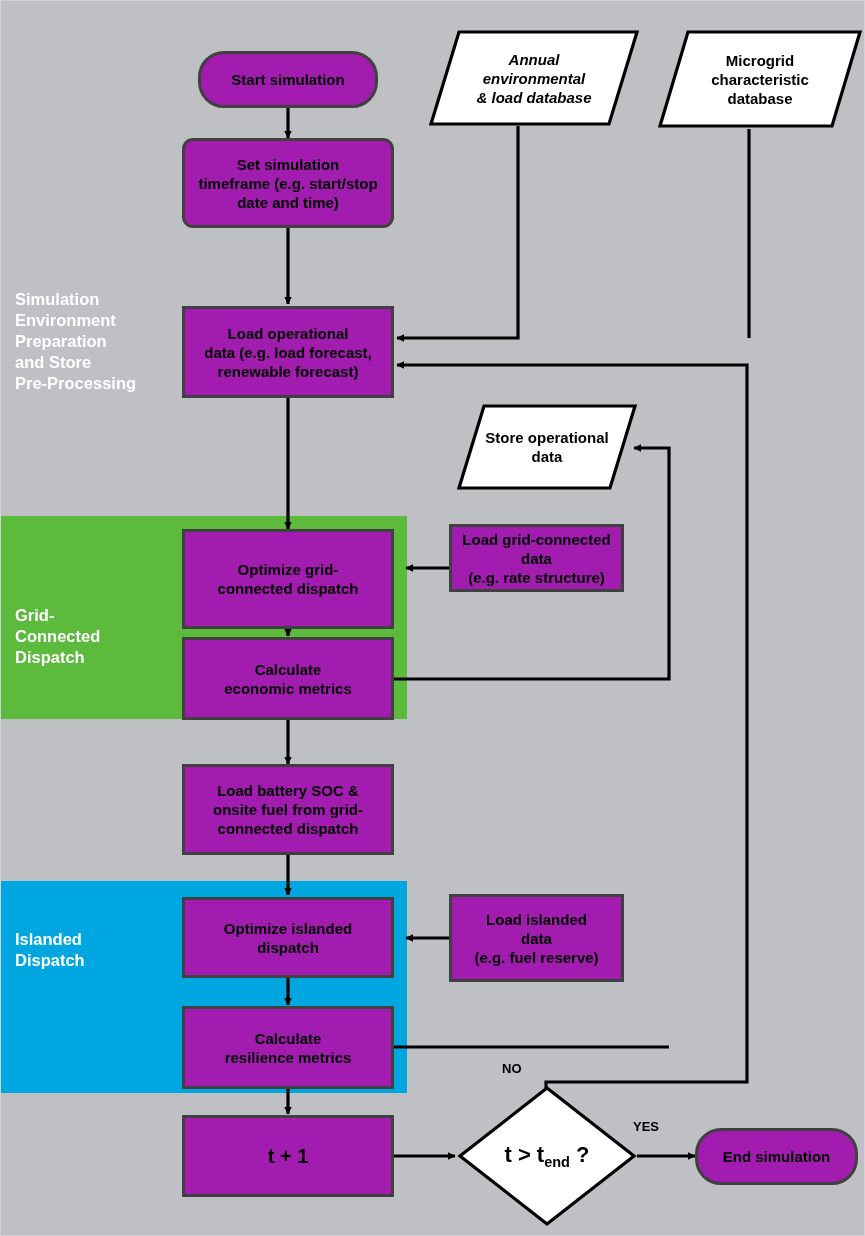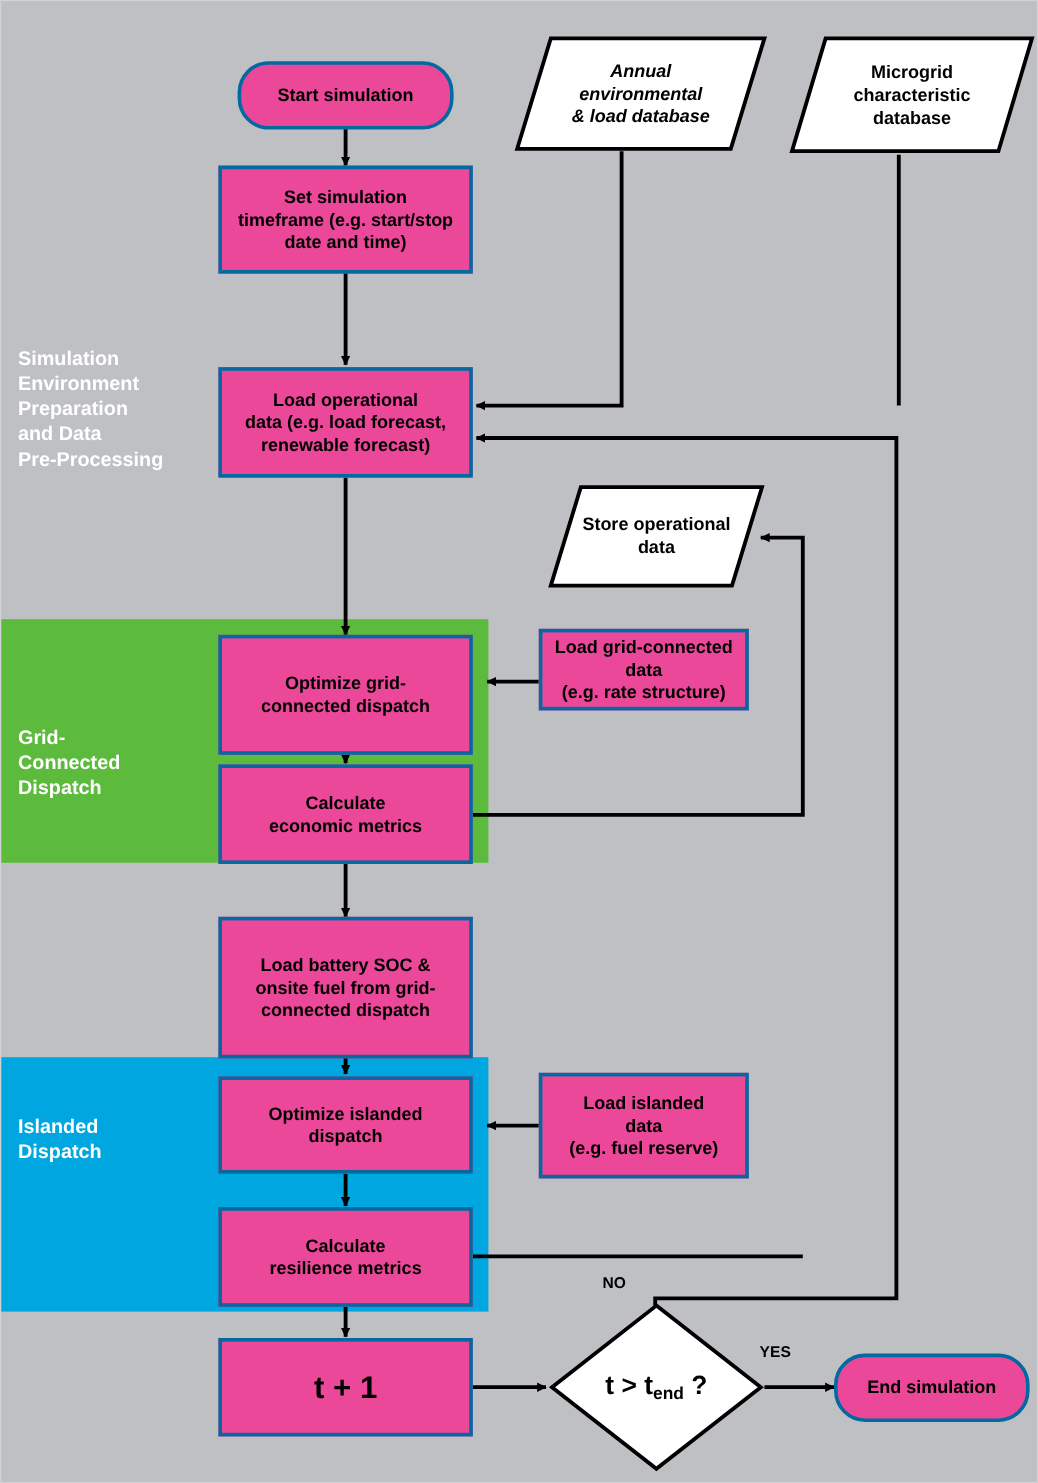--- a/index.html
+++ b/index.html
@@ -20,22 +20,22 @@
     position:absolute;
     color:#ffffff;
     font-weight:bold;
     font-size:16.5px;
     line-height:21px;
     white-space:pre-line;
     letter-spacing:0px;
   }
   .node{
     position:absolute;
-    background:#ec4899;
-    border:3px solid #0369a1;
+    background:#a21caf;
+    border:3px solid #404040;
     box-sizing:border-box;
     display:flex;
     align-items:center;
     justify-content:center;
     text-align:center;
     font-weight:bold;
     font-size:15px;
     line-height:19px;
     color:#000000;
     white-space:pre-line;
@@ -59,21 +59,21 @@
 <body>
 
 <div id="page">
 
   <div class="band band-green" style="top:515px;height:203px;width:406px;"></div>
   <div class="band band-blue" style="top:880px;height:212px;width:406px;"></div>
 
   <div class="section-label" style="left:14px;top:288px;width:165px;">Simulation
 Environment
 Preparation
-and Data
+and Store
 Pre-Processing</div>
   <div class="section-label" style="left:14px;top:604px;width:165px;">Grid-
 Connected
 Dispatch</div>
   <div class="section-label" style="left:14px;top:928px;width:165px;">Islanded
 Dispatch</div>
 
   <svg id="flow" viewBox="0 0 865 1236">
     <defs>
       <marker id="arrow" markerWidth="9" markerHeight="9" refX="7.4" refY="4.5" orient="auto" markerUnits="userSpaceOnUse">
@@ -113,21 +113,21 @@
       <path d="M287,1088 L287,1113" marker-end="url(#arrow)"></path>
 
       <path d="M393,1155 L454,1155" marker-end="url(#arrow)"></path>
 
       <path d="M636,1155 L694,1155" marker-end="url(#arrow)"></path>
     </g>
   </svg>
 
   <div class="node term" style="left:197px;top:50px;width:180px;height:57px;">Start simulation</div>
 
-  <div class="node" style="left:181px;top:137px;width:212px;height:90px;">Set simulation
+  <div class="node" style="left:181px;top:137px;width:212px;height:90px;border-radius:11px;">Set simulation
 timeframe (e.g. start/stop
 date and time)</div>
 
   <div class="node para" style="left:427px;top:28px;width:212px;height:98px;font-style:italic;">
     <svg width="212" height="98" viewBox="0 0 212 98">
       <polygon points="31,3 209,3 181,95 3,95" fill="#fff" stroke="#000" stroke-width="3.2"></polygon>
     </svg>
     <span class="para-txt">Annual
 environmental
 &amp; load database</span>
@@ -157,35 +157,35 @@
   <div class="node" style="left:181px;top:528px;width:212px;height:100px;">Optimize grid-
 connected dispatch</div>
 
   <div class="node" style="left:448px;top:523px;width:175px;height:68px;">Load grid-connected
 data
 (e.g. rate structure)</div>
 
   <div class="node" style="left:181px;top:636px;width:212px;height:83px;">Calculate
 economic metrics</div>
 
-  <div class="node" style="left:181px;top:763px;width:212px;height:118px;">Load battery SOC &amp;
+  <div class="node" style="left:181px;top:763px;width:212px;height:91px;">Load battery SOC &amp;
 onsite fuel from grid-
 connected dispatch</div>
 
   <div class="node" style="left:181px;top:896px;width:212px;height:81px;">Optimize islanded
 dispatch</div>
 
   <div class="node" style="left:448px;top:893px;width:175px;height:88px;">Load islanded
 data
 (e.g. fuel reserve)</div>
 
   <div class="node" style="left:181px;top:1005px;width:212px;height:83px;">Calculate
 resilience metrics</div>
 
-  <div class="node" style="left:181px;top:1114px;width:212px;height:82px;font-size:26px;">t + 1</div>
+  <div class="node" style="left:181px;top:1114px;width:212px;height:82px;font-size:20px;">t + 1</div>
 
   <div class="node dec" style="left:455px;top:1083px;width:182px;height:144px;">
     <svg width="182" height="144" viewBox="0 0 182 144">
       <polygon points="91,4 178,72 91,140 4,72" fill="#fff" stroke="#000" stroke-width="3.2"></polygon>
     </svg>
     <span class="dec-txt">t &gt; t<sub>end</sub> ?</span>
   </div>
 
   <div class="node term" style="left:694px;top:1127px;width:163px;height:57px;">End simulation</div>
 

